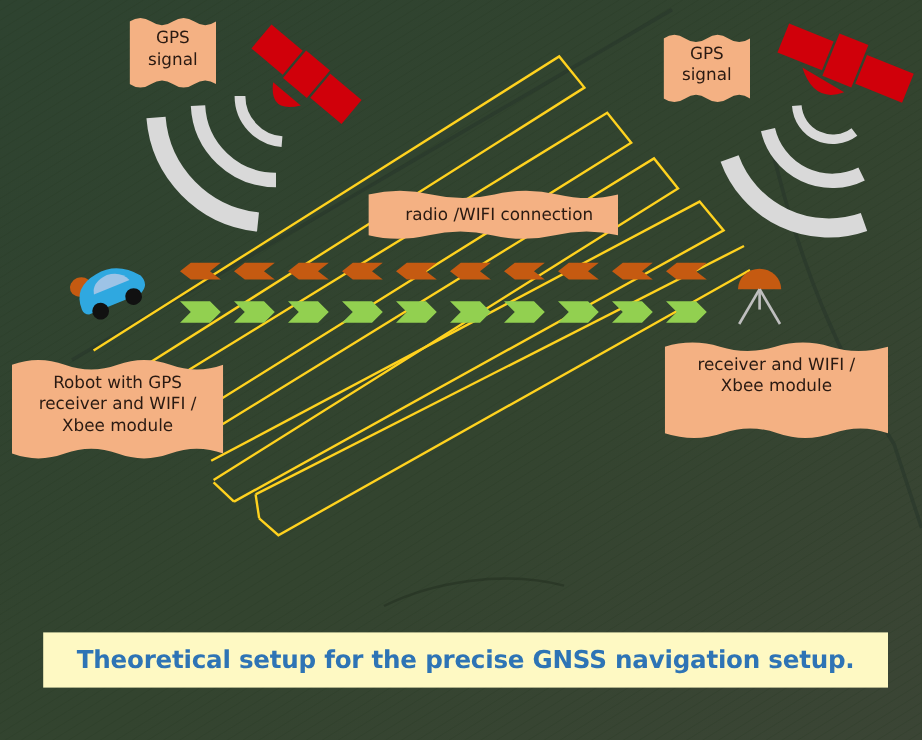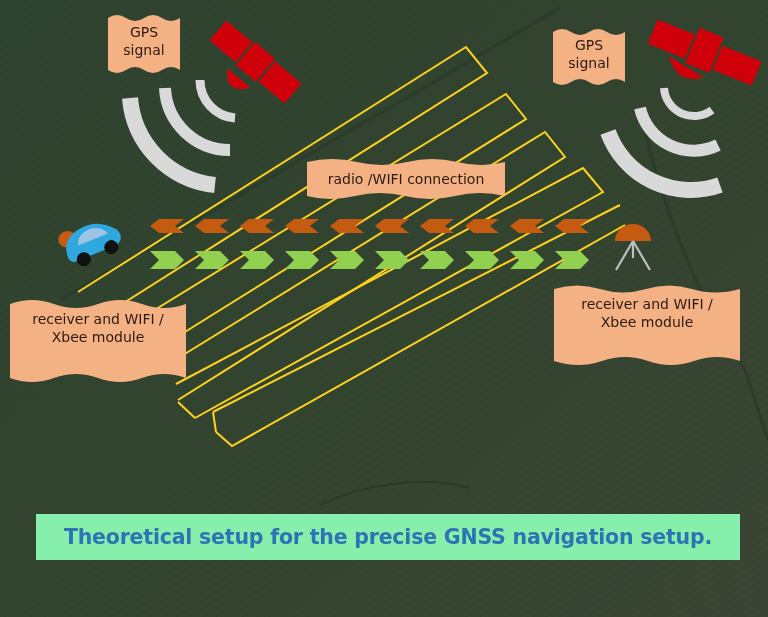--- a/index.html
+++ b/index.html
@@ -1,21 +1,21 @@
 <!DOCTYPE html>
 <html><head>
 <meta charset="utf-8">
 <style>
   html, body { margin:0; padding:0; }
   body { width:768px; height:617px; overflow:hidden; background:#34432f; position:relative; font-family:"Liberation Sans", sans-serif; }
   #stage { position:absolute; left:0; top:0; width:768px; height:617px; }
   .label { position:absolute; font-family:"DejaVu Sans", sans-serif; color:#2a1a12; text-align:center; line-height:1.3; }
   .label .bg { position:absolute; left:0; top:0; width:100%; height:100%; z-index:0; }
   .label .txt { position:relative; z-index:1; }
-  #caption { position:absolute; left:36px; top:514px; width:704px; height:46px; background:#86efac; display:flex; align-items:center; justify-content:center; }
+  #caption { position:absolute; left:36px; top:527px; width:704px; height:46px; background:#fef9c3; display:flex; align-items:center; justify-content:center; }
   #caption span { font-family:"DejaVu Sans", sans-serif; font-weight:bold; font-size:20.5px; color:#2e74b5; letter-spacing:-0.2px; }
 </style>
 </head>
 <body>
 
 <svg id="stage" width="768" height="617" viewBox="0 0 768 617" xmlns="http://www.w3.org/2000/svg">
   <defs>
     <linearGradient id="fieldGrad" x1="0" y1="0" x2="1" y2="1">
       <stop offset="0" stop-color="#2f4330"></stop>
       <stop offset="0.5" stop-color="#354530"></stop>
@@ -201,32 +201,33 @@
 <div class="label" style="left:553px;top:28px;width:72px;height:58px;font-size:14px;">
   <svg class="bg" viewBox="0 0 72 58" preserveAspectRatio="none">
       <path d="M0 4 Q9 -2 18 4 T36 4 T54 4 T72 4 L72 54 Q63 48 54 54 T36 54 T18 54 T0 54 Z" fill="#f4b183"></path>
     </svg>
   <div class="txt" style="padding-top:8px;">
     <div>GPS</div>
     <div>signal</div>
   </div>
 </div>
 
-<div class="label" style="left:307px;top:158px;width:198px;height:42px;font-size:14px;">
+<div class="label" style="left:307px;top:158px;width:198px;height:42px;font-size:14px;padding-left:10px;">
   <svg class="bg" viewBox="0 0 198 42" preserveAspectRatio="none">
       <path d="M0 4 Q25 -2 50 4 T100 4 T150 4 T198 4 L198 38 Q173 32 148 38 T98 38 T48 38 T0 38 Z" fill="#f4b183"></path>
     </svg>
   <div class="txt" style="padding-top:12px;">radio /WIFI connection</div>
 </div>
 
 <div class="label" style="left:10px;top:296px;width:176px;height:90px;font-size:14px;">
   <svg class="bg" viewBox="0 0 176 90" preserveAspectRatio="none">
       <path d="M0 8 Q22 0 44 8 T88 8 T132 8 T176 8 L176 82 Q154 74 132 82 T88 82 T44 82 T0 82 Z" fill="#f4b183"></path>
     </svg>
   <div class="txt" style="padding-top:14px;">
+    <div>Robot with GPS</div>
     <div>receiver and WIFI /</div>
     <div>Xbee module</div>
   </div>
 </div>
 
 <div class="label" style="left:554px;top:283px;width:186px;height:84px;font-size:14px;">
   <svg class="bg" viewBox="0 0 186 84" preserveAspectRatio="none">
       <path d="M0 6 Q23 -1 46 6 T92 6 T138 6 T186 6 L186 78 Q163 70 140 78 T94 78 T48 78 T0 78 Z" fill="#f4b183"></path>
     </svg>
   <div class="txt" style="padding-top:12px;">

